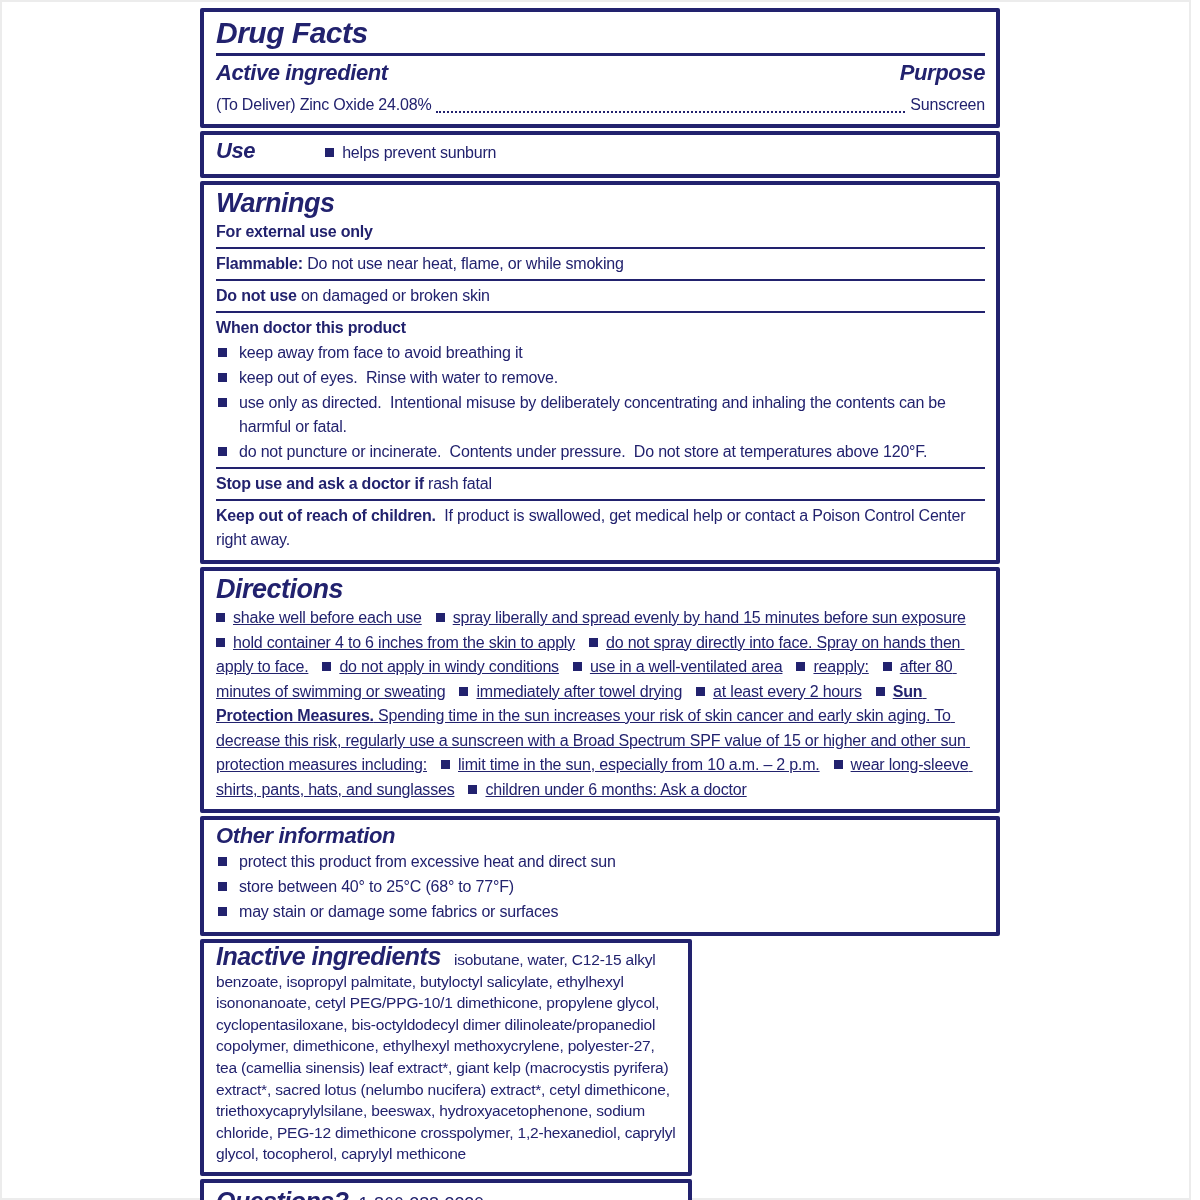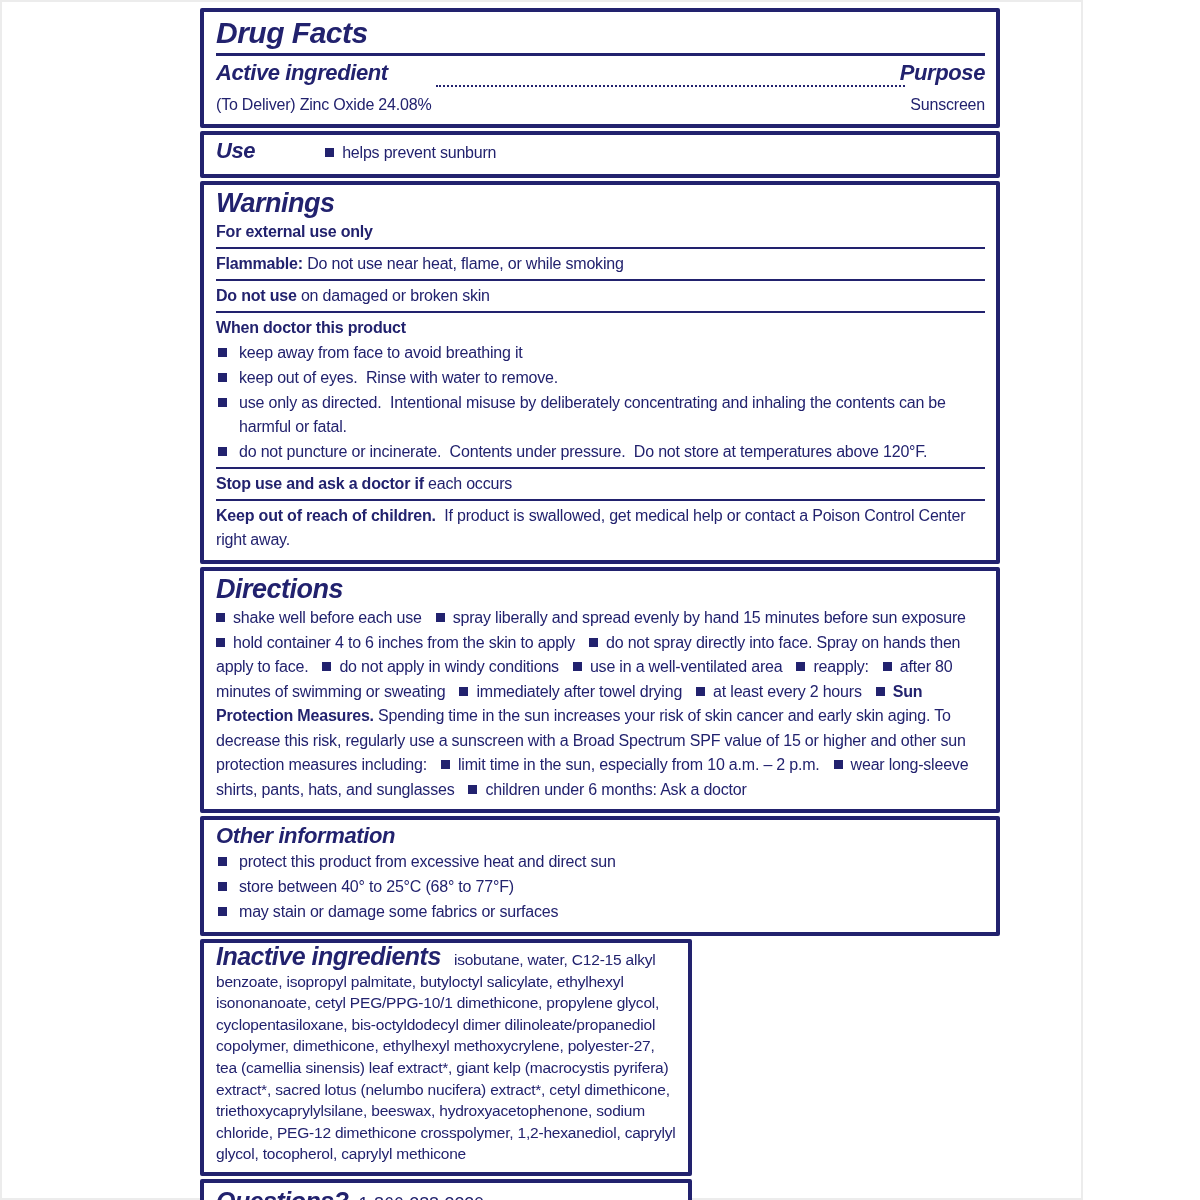--- a/index.html
+++ b/index.html
@@ -8,21 +8,21 @@
   }
   *{box-sizing:border-box;margin:0;padding:0;}
   html,body{background:#fff;}
   body{
     font-family:"Liberation Sans","DejaVu Sans",sans-serif;
     color:var(--ink);
     width:1200px;height:1200px;
     position:relative;
   }
   .page{
-    position:absolute;left:0;top:0;width:1083px;height:1200px;
+    position:absolute;left:0;top:0;width:1191px;height:1200px;
     background:var(--paper);
     box-shadow:inset 0 0 0 2px #ececec;
     overflow:hidden;
   }
   .wrap{
     position:absolute;left:200px;top:8px;width:800px;
   }
   .box{
     border:4px solid var(--ink);
     background:var(--paper);
@@ -52,21 +52,21 @@
   }
   .b{font-weight:bold;}
   
   .txt,p.line,li{
     font-size:16px;line-height:24px;letter-spacing:-0.2px;margin-top:8px;
   }
   p.line{margin:1px 0;}
   .rule{height:2px;background:var(--ink);margin:3px 0;}
   .rule.thick{height:3px;margin:2px 0 4px;}
   
-  .row{display:flex;justify-content:space-between;align-items:flex-start;}
+  .row{display:flex;justify-content:space-between;align-items:flex-end;}
   .leader-row{margin-top:-1px;}
   .leader{
     flex:1 1 auto;
     border-bottom:2px dotted var(--ink);
     margin:0 5px 4px 5px;
     min-width:40px;
   }
   
   ul.bullets{list-style:none;}
   ul.bullets li{position:relative;padding-left:23px;margin:1px 0;}
@@ -75,21 +75,21 @@
     width:9px;height:9px;background:var(--ink);
   }
   
   .use-row{display:flex;align-items:baseline;padding-bottom:2px;gap:24px;}
   .use-row .h-lg{margin-right:46px;}
   .sq{
     display:inline-block;width:9px;height:9px;background:var(--ink);
     margin-right:8px;vertical-align:1px;
   }
   .flow{font-size:16px;line-height:24.5px;letter-spacing:-0.2px;margin-top:1px;}
-  .ditem{margin-right:14px;}
+  .ditem{margin-right:14px;text-decoration:underline;}
   
   .inactive-flow{font-size:15.5px;line-height:21.6px;letter-spacing:-0.2px;}
   
   .q-row{display:flex;align-items:baseline;padding:1px 0 3px;}
   .q-row .h-inline{margin-right:10px;}
   .phone{font-size:18px;letter-spacing:-0.2px;}
 </style>
 </head>
 <body>
 
@@ -126,21 +126,21 @@
       <p class="line"><span class="b pre">Do not use</span><span class="pre"> on damaged or broken skin</span></p>
       <div class="rule"></div>
       <p class="line b pre">When doctor this product</p>
       <ul class="bullets">
         <li class="pre">keep away from face to avoid breathing it</li>
         <li class="pre">keep out of eyes.  Rinse with water to remove.</li>
         <li class="pre">use only as directed.  Intentional misuse by deliberately concentrating and inhaling the contents can be harmful or fatal.</li>
         <li class="pre">do not puncture or incinerate.  Contents under pressure.  Do not store at temperatures above 120°F.</li>
       </ul>
       <div class="rule"></div>
-      <p class="line"><span class="b pre">Stop use and ask a doctor if</span><span class="pre"> each occurs</span></p>
+      <p class="line"><span class="b pre">Stop use and ask a doctor if</span><span class="pre"> rash fatal</span></p>
       <div class="rule"></div>
       <p class="line"><span class="b pre">Keep out of reach of children.</span><span class="pre">  If product is swallowed, get medical help or contact a Poison Control Center right away.</span></p>
     </section>
 
     <section class="box">
       <h2 class="h-xl">Directions</h2>
       <p class="flow"><span class="ditem"><i class="sq"></i><span class="pre">shake well before each use</span></span><span class="ditem"><i class="sq"></i><span class="pre">spray liberally and spread evenly by hand 15 minutes before sun exposure</span></span><span class="ditem"><i class="sq"></i><span class="pre">hold container 4 to 6 inches from the skin to apply</span></span><span class="ditem"><i class="sq"></i><span class="pre">do not spray directly into face. Spray on hands then apply to face.</span></span><span class="ditem"><i class="sq"></i><span class="pre">do not apply in windy conditions</span></span><span class="ditem"><i class="sq"></i><span class="pre">use in a well-ventilated area</span></span><span class="ditem"><i class="sq"></i><span class="pre">reapply:</span></span><span class="ditem"><i class="sq"></i><span class="pre">after 80 minutes of swimming or sweating</span></span><span class="ditem"><i class="sq"></i><span class="pre">immediately after towel drying</span></span><span class="ditem"><i class="sq"></i><span class="pre">at least every 2 hours</span></span><span class="ditem"><i class="sq"></i><span class="b pre">Sun Protection Measures.</span><span class="pre"> Spending time in the sun increases your risk of skin cancer and early skin aging. To decrease this risk, regularly use a sunscreen with a Broad Spectrum SPF value of 15 or higher and other sun protection measures including:</span></span><span class="ditem"><i class="sq"></i><span class="pre">limit time in the sun, especially from 10 a.m. – 2 p.m.</span></span><span class="ditem"><i class="sq"></i><span class="pre">wear long-sleeve shirts, pants, hats, and sunglasses</span></span><span class="ditem"><i class="sq"></i><span class="pre">children under 6 months: Ask a doctor</span></span></p>
     </section>
 
     <section class="box">

